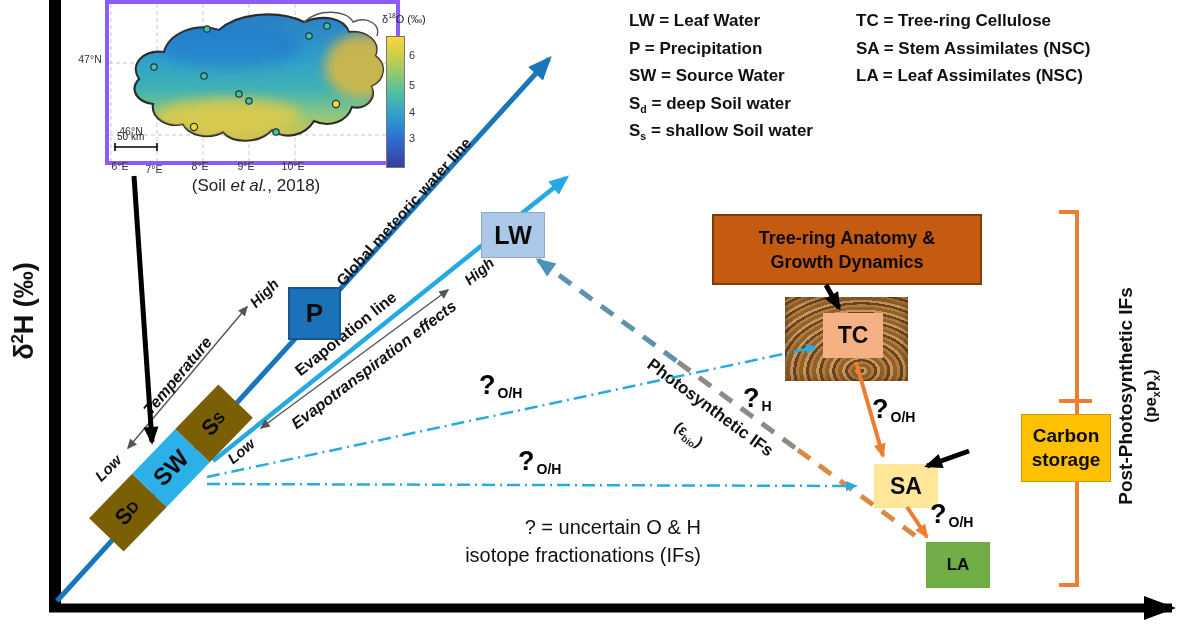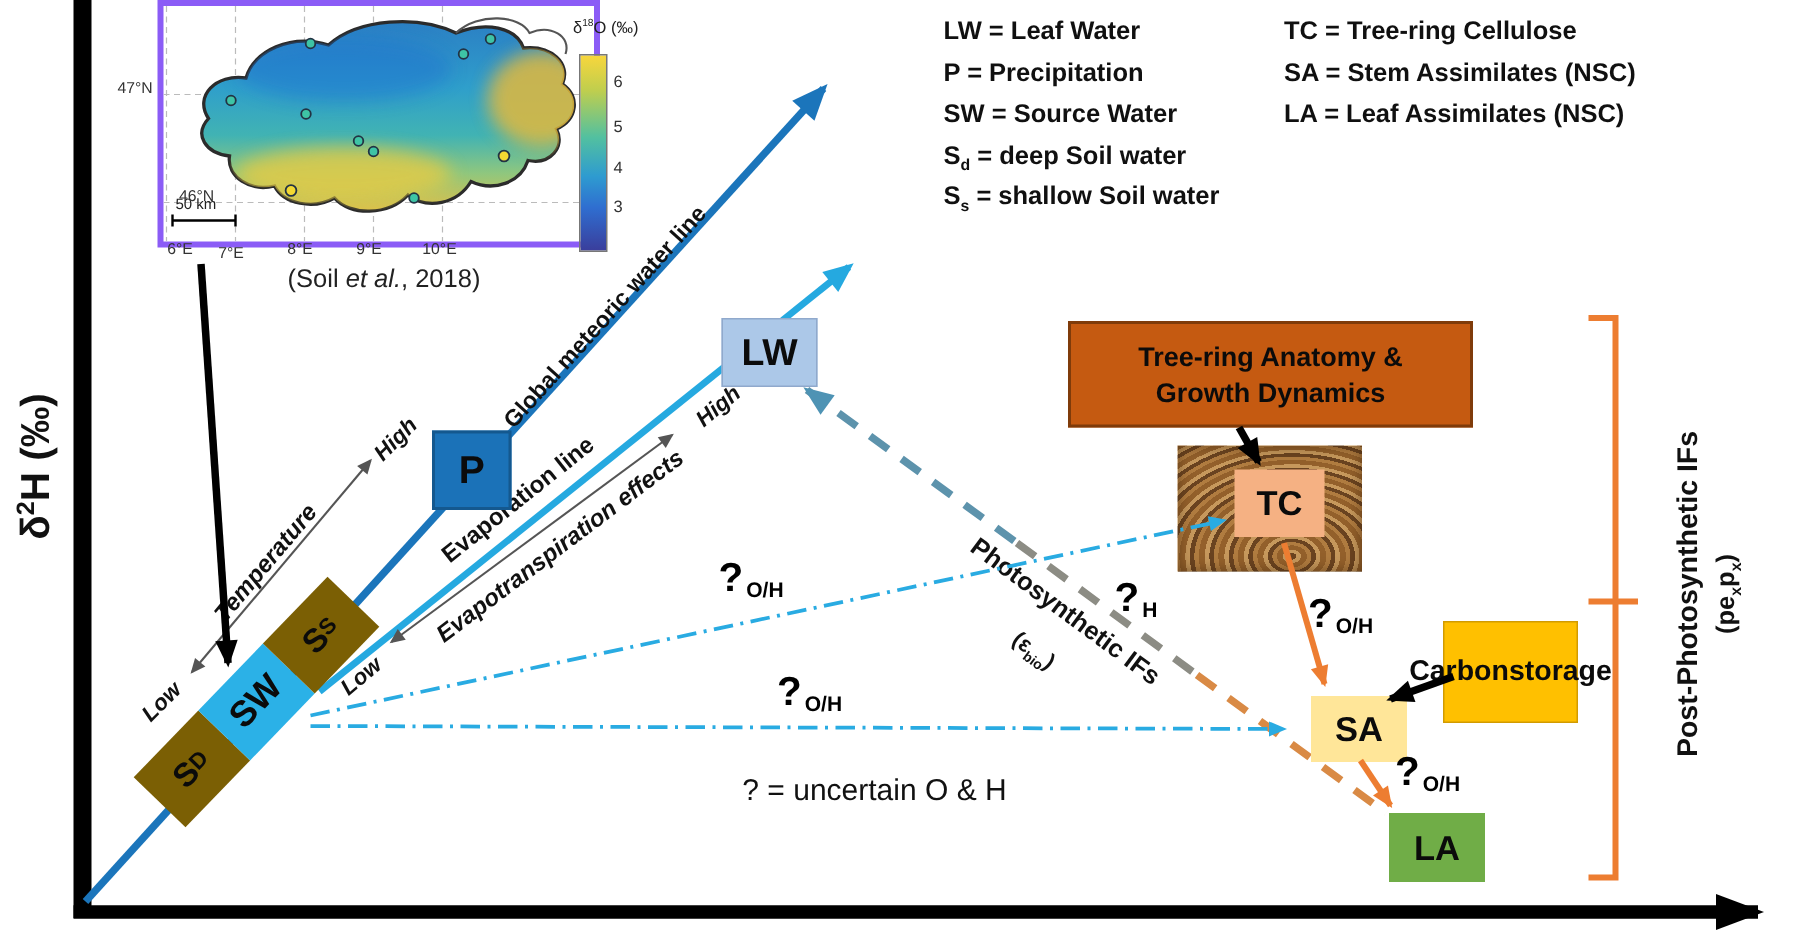--- a/index.html
+++ b/index.html
@@ -210,29 +210,29 @@
 
   <div class="photo"></div>
   <div class="box" style="left:823px;top:313px;width:60px;height:45px;background:#F5B183;font-size:23px;">
     <span>TC</span>
     </div>
 
   <div class="box" style="left:712px;top:214px;width:266px;height:67px;background:#C55A11;border:2px solid #7F3B0A;font-size:18px;line-height:24px;flex-direction:column;">
     <div>Tree-ring Anatomy &amp;</div>
       <div>Growth Dynamics</div>
     </div>
-  <div class="box" style="left:962px;top:414px;width:88px;height:66px;background:#FFC000;border:1px solid #D29B00;font-size:19px;line-height:24px;flex-direction:row;text-align:right;">
+  <div class="box" style="left:1021px;top:414px;width:88px;height:66px;background:#FFC000;border:1px solid #D29B00;font-size:19px;line-height:24px;flex-direction:column;text-align:right;">
     <div>Carbon</div>
       <div>storage</div>
     </div>
 
   <div class="box" style="left:874px;top:464px;width:64px;height:44px;background:#FFE699;font-size:23px;">
     <span>SA</span>
     </div>
-  <div class="box" style="left:926px;top:542px;width:64px;height:46px;background:#70AD47;font-size:23px;">
+  <div class="box" style="left:926px;top:542px;width:64px;height:46px;background:#70AD47;font-size:17px;">
     <span>LA</span>
     </div>
 
   <div class="qlbl" style="left:479px;top:372px;">
     <span class="q">?</span>
       <span class="qs">O/H</span>
     </div>
   <div class="qlbl" style="left:518px;top:448px;">
     <span class="q">?</span>
       <span class="qs">O/H</span>
@@ -245,20 +245,21 @@
     <span class="q">?</span>
       <span class="qs">O/H</span>
     </div>
   <div class="qlbl" style="left:930px;top:501px;">
     <span class="q">?</span>
       <span class="qs">O/H</span>
     </div>
 
   <div class="note">
     <div>? = uncertain O &amp; H</div>
+      <div>isotope fractionations (IFs)</div>
     </div>
 
   <div class="postphoto">
     <div style="font-size:19px;">Post-Photosynthetic IFs</div>
     <div style="font-size:17px;margin-top:4px;">
       <span>(pe</span><sub>x</sub><span>p</span><sub>x</sub><span>)</span>
     </div>
   </div>
 
   <svg class="layer" width="1200" height="630" viewBox="0 0 1200 630">

